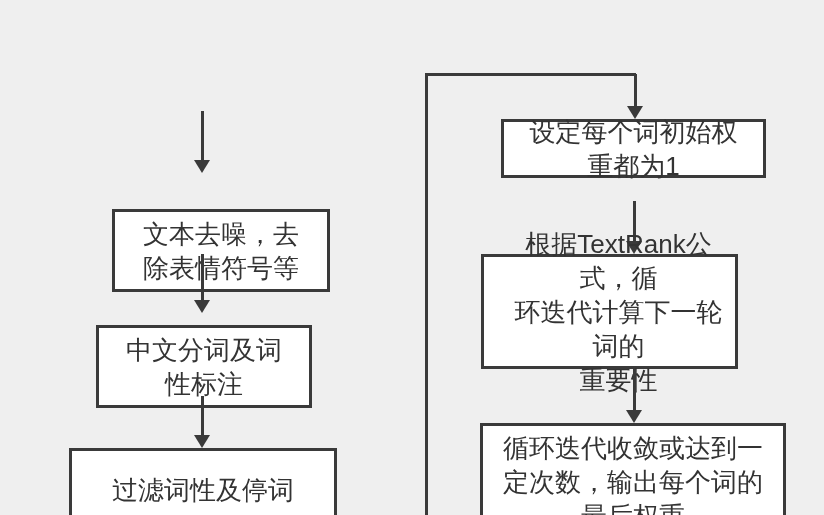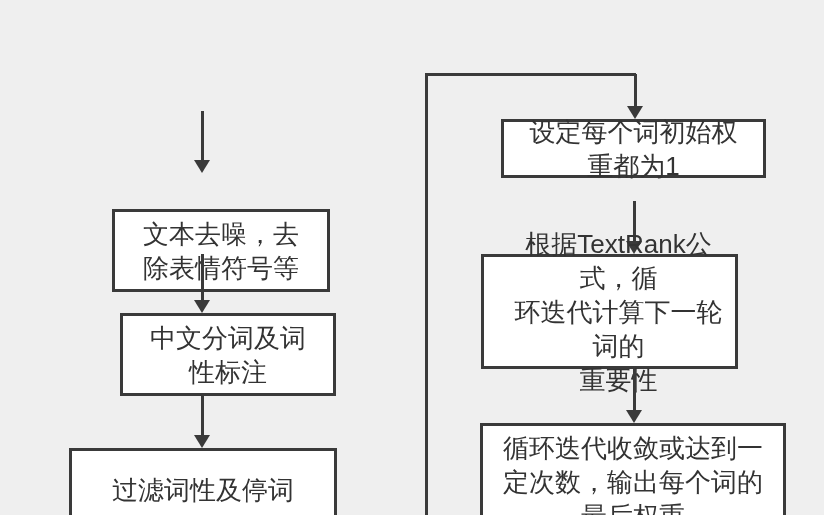--- a/index.html
+++ b/index.html
@@ -75,21 +75,21 @@
   </div>
 
   <div class="node" style="left:112px;top:173px;width:218px;height:83px;margin-top:36px;">文本去噪，去
 除表情符号等</div>
 
   <div class="arrow" style="left:194px;top:254px;height:59px;">
     <div class="shaft"></div>
     <div class="head"></div>
   </div>
 
-  <div class="node" style="left:96px;top:313px;width:216px;height:83px;margin-left:24px;">中文分词及词
+  <div class="node" style="left:96px;top:325px;width:216px;height:83px;">中文分词及词
 性标注</div>
 
   <div class="arrow" style="left:194px;top:396px;height:52px;">
     <div class="shaft"></div>
     <div class="head"></div>
   </div>
 
   <div class="node" style="left:69px;top:448px;width:268px;height:84px;">过滤词性及停词</div>
 
   <div class="loop" style="left:425px;top:73px;width:211px;height:442px;"></div>

